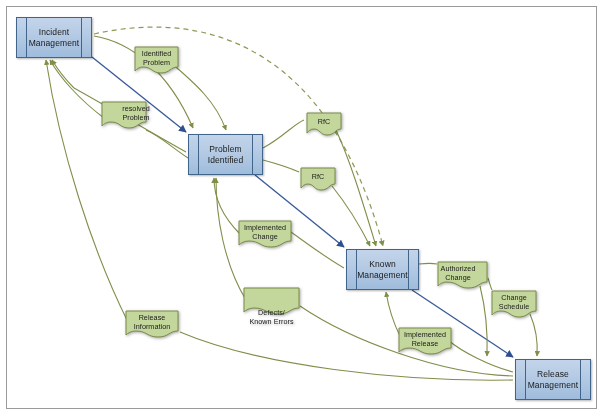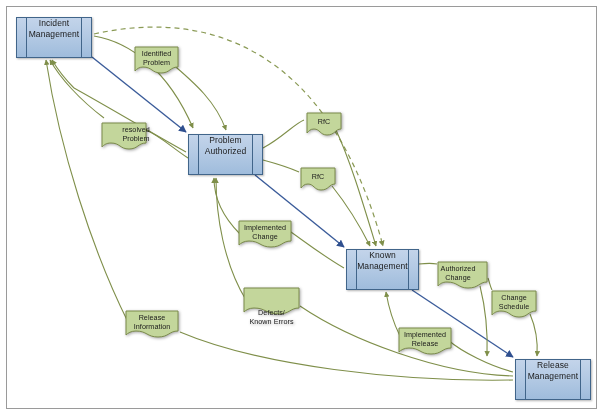--- a/index.html
+++ b/index.html
@@ -32,20 +32,21 @@
     width: 605px;
     height: 417px;
     pointer-events: none;
   }
   .proc-box {
     position: absolute;
     box-sizing: border-box;
     border: 1px solid #41658a;
     background: linear-gradient(to bottom, #c3d4ea 0%, #b4cae4 45%, #9fbcdc 100%);
     display: flex;
+    align-items: center;
     justify-content: center;
     box-shadow: 1px 1px 2px rgba(0,0,0,0.30);
   }
   .proc-box .bar-l,
   .proc-box .bar-r {
     position: absolute;
     top: 0;
     bottom: 0;
     width: 1px;
     background: #41658a;
@@ -147,21 +148,21 @@
     <span class="bar-l"></span>
     <span class="bar-r"></span>
     <span class="proc-label">Incident
 Management</span>
   </div>
 
   <div class="proc-box" style="left:188px; top:134px; width:75px; height:41px;">
     <span class="bar-l"></span>
     <span class="bar-r"></span>
     <span class="proc-label">Problem
-Authorized</span>
+Identified</span>
   </div>
 
   <div class="proc-box" style="left:346px; top:249px; width:73px; height:41px;">
     <span class="bar-l"></span>
     <span class="bar-r"></span>
     <span class="proc-label">Known
 Management</span>
   </div>
 
   <div class="proc-box" style="left:515px; top:359px; width:76px; height:41px;">
@@ -173,21 +174,21 @@
 
   <div class="note" style="left:134px; top:46px; width:45px; height:29px;">
     <svg width="45" height="29" viewBox="0 0 45 29" preserveAspectRatio="none">
       <path d="M1,1 H44 V21 C36,21 36,27 27,27 C18,27 18,21 9,21 C5,21 3,23 1,25 Z" fill="#c3d69b" stroke="#7a8a4a" stroke-width="1"></path>
     </svg>
     <span class="note-text" style="top:3px;text-align:center;">Identified
 Problem</span>
   </div>
 
 
-  <div class="note" style="left:101px; top:122px; width:70px; height:29px;">
+  <div class="note" style="left:101px; top:101px; width:70px; height:29px;">
     <svg width="46" height="29" viewBox="0 0 46 29" preserveAspectRatio="none">
       <path d="M1,1 H45 V21 C37,21 37,27 28,27 C19,27 19,21 10,21 C5,21 3,23 1,25 Z" fill="#c3d69b" stroke="#7a8a4a" stroke-width="1"></path>
     </svg>
     <span class="note-text" style="top:3px;">resolved
 Problem</span>
   </div>
 
   <div class="note" style="left:306px; top:112px; width:36px; height:25px;">
     <svg width="36" height="25" viewBox="0 0 36 25" preserveAspectRatio="none">
       <path d="M1,1 H35 V17 C29,17 29,23 21,23 C14,23 14,17 8,17 C4,17 3,19 1,21 Z" fill="#c3d69b" stroke="#7a8a4a" stroke-width="1"></path>

